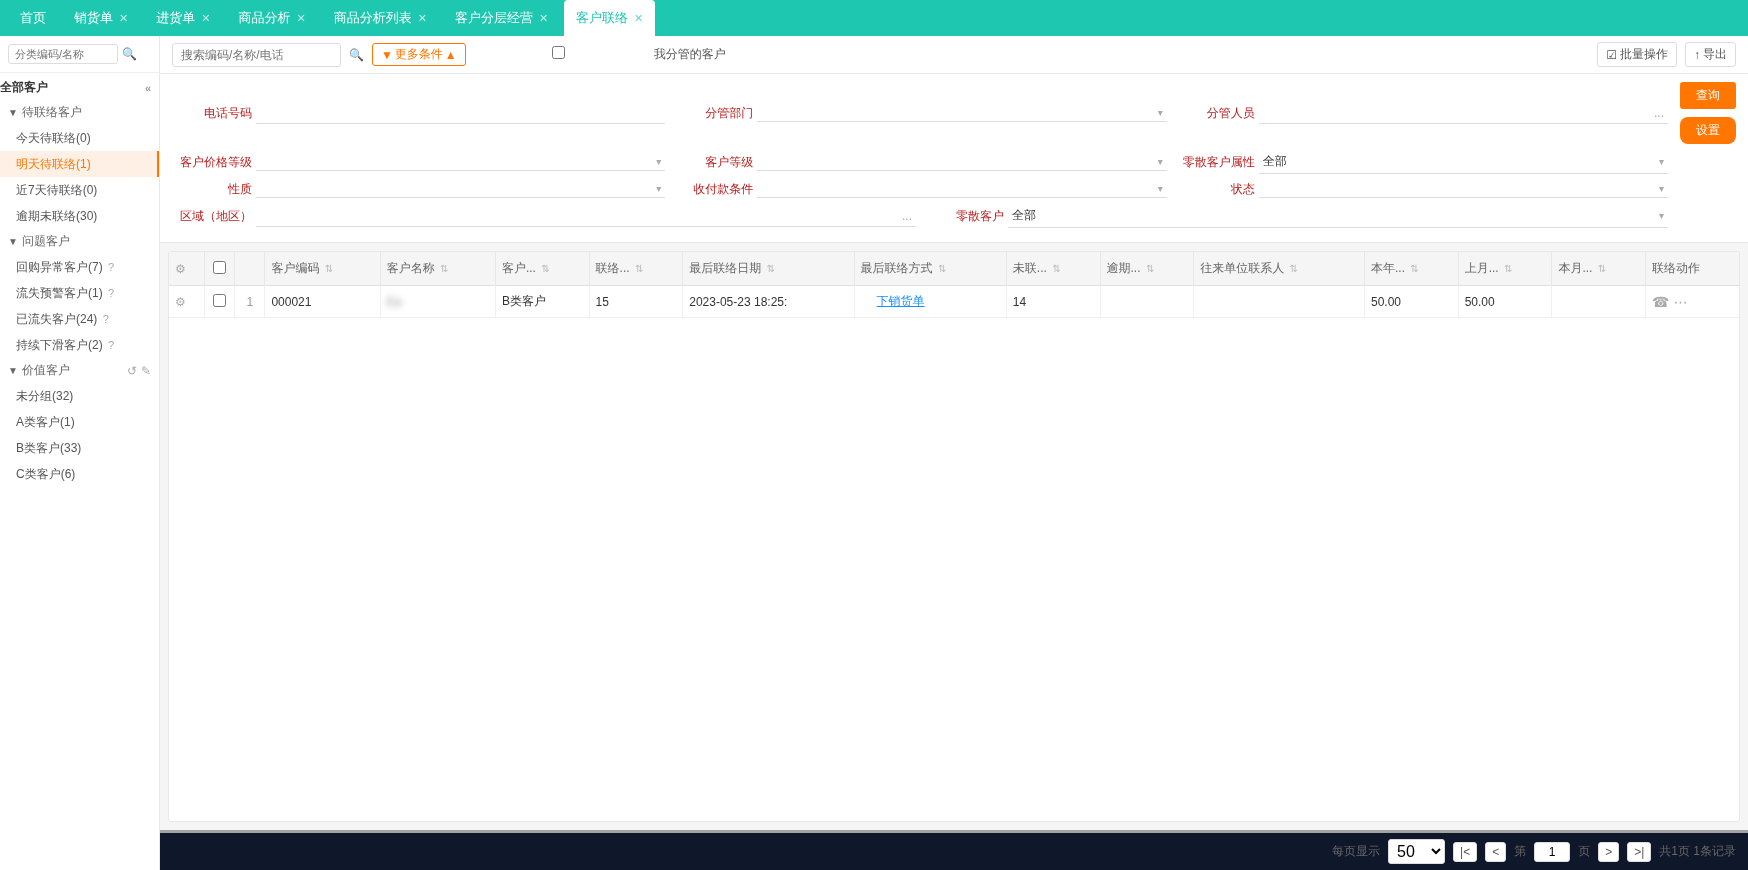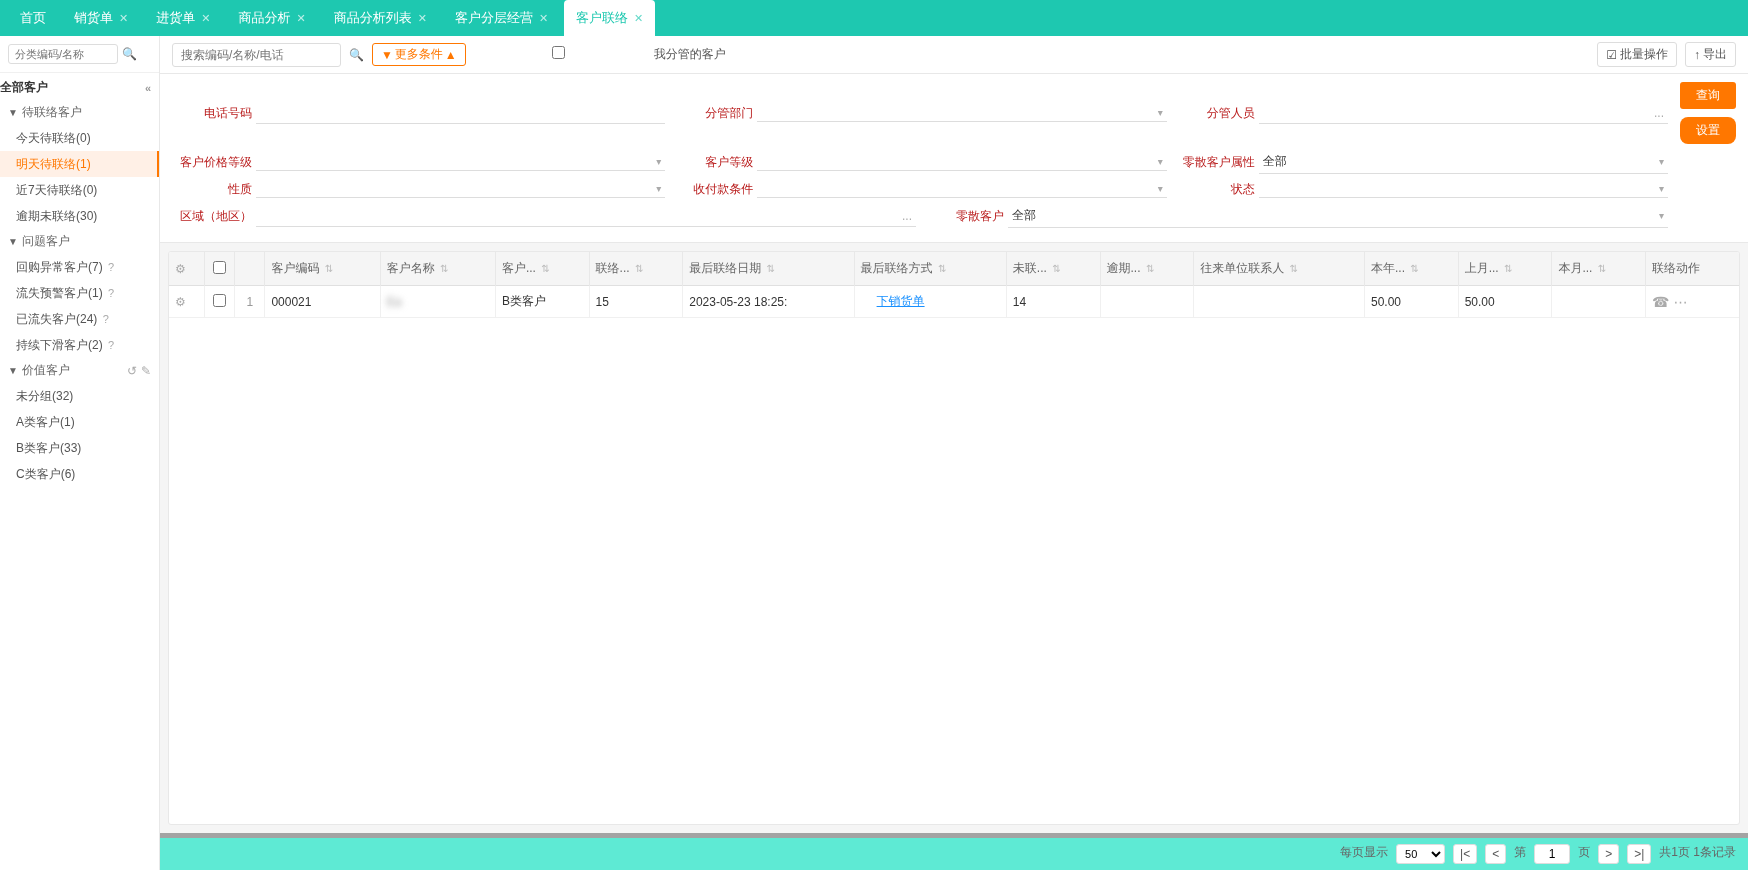--- a/index.html
+++ b/index.html
@@ -300,33 +300,34 @@
     }
     .row-action-icon {
       color: #aaa;
       cursor: pointer;
       font-size: 14px;
     }
 
     
     .table-footer {
       display: flex;
+      align-items: center;
       justify-content: flex-end;
       padding: 6px 12px;
-      background: #5eead4;
-      border-top: 5px solid #a3a3a3;
+      background: #0f172a;
+      border-top: 3px solid #a3a3a3;
       font-size: 12px;
       color: #666;
       gap: 8px;
     }
     .page-size-select {
       border: 1px solid #ddd;
       border-radius: 3px;
       padding: 2px 4px;
-      font-size: 11px;
+      font-size: 16px;
       background: #fff;
       cursor: pointer;
     }
     .page-nav-btn {
       cursor: pointer;
       padding: 2px 6px;
       border: 1px solid #ddd;
       border-radius: 3px;
       background: #fff;
       font-size: 12px;

